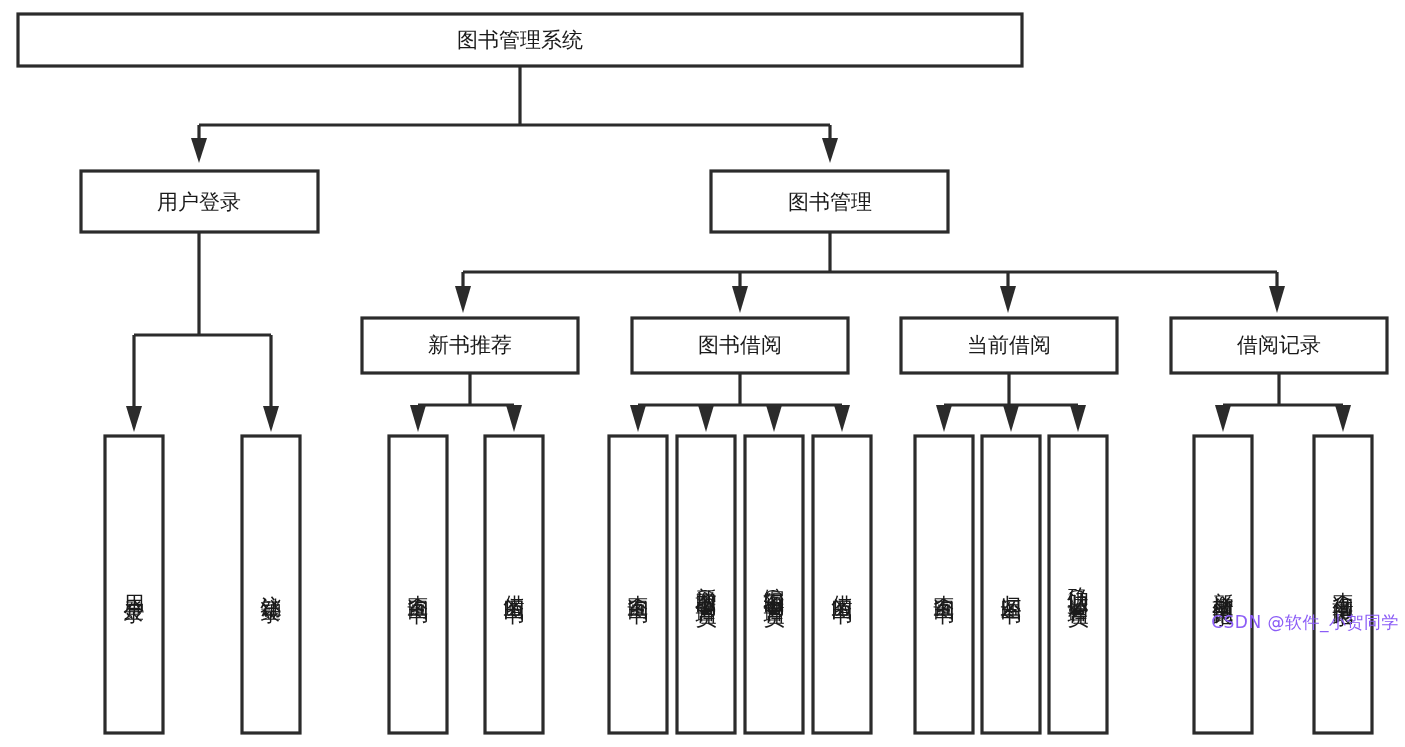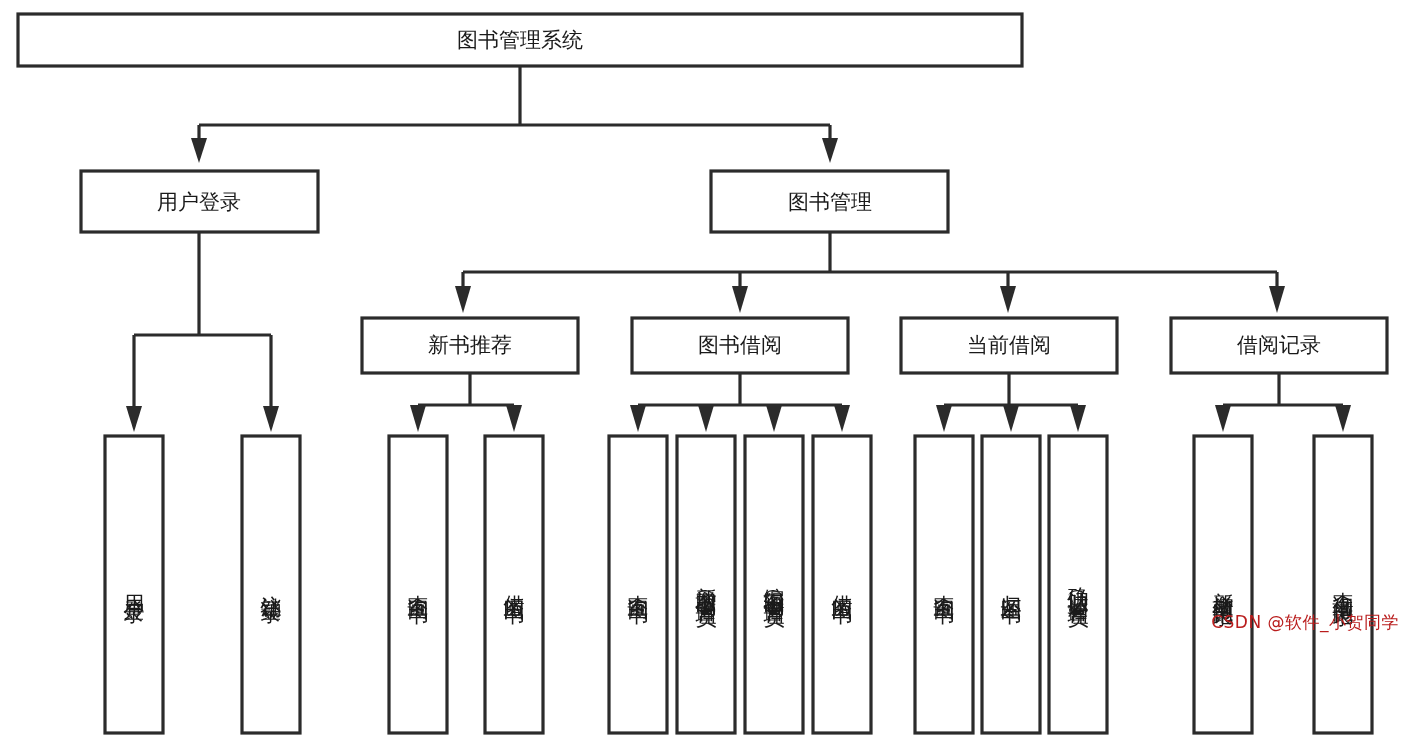--- a/index.html
+++ b/index.html
@@ -58,21 +58,21 @@
     text-orientation: upright;
     text-anchor: middle;
     letter-spacing: 3px;
   }
   .watermark-text {
     position: absolute;
     right: 6px;
     bottom: 6px;
     font-family: "DejaVu Sans", "Liberation Sans", sans-serif;
     font-size: 17px;
-    color: #b91c1c;
+    color: #8b5cf6;
     white-space: nowrap;
     letter-spacing: 0.5px;
   }
 </style>
 </head>
 <body>
 
 <div id="diagram-root">
 
   <svg id="flow-svg" viewBox="0 0 1405 747">

